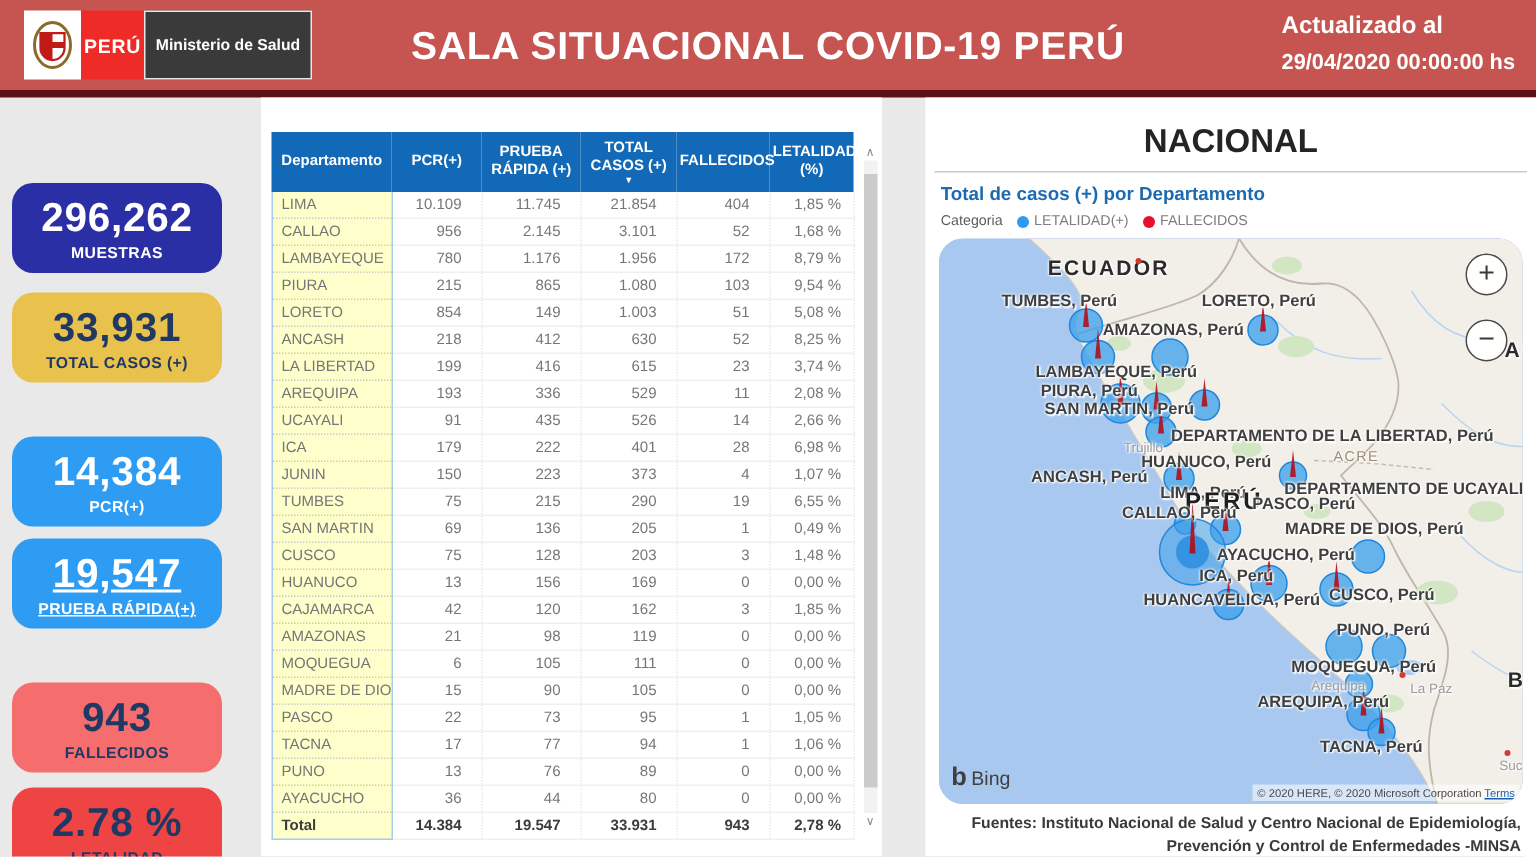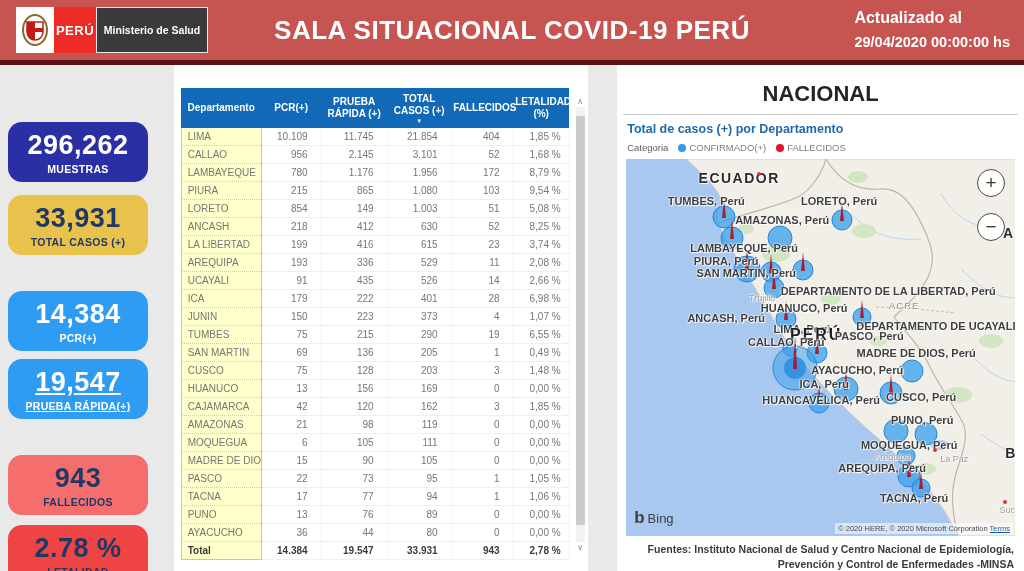--- a/index.html
+++ b/index.html
@@ -57,21 +57,21 @@
 
   
   .r-title{font-size:22px;font-weight:bold;color:#252423;text-align:center;margin:16px 6px 0;
            padding-bottom:7px;border-bottom:1px solid #C9C9C9;}
   .r-sub{color:#1D6AB0;font-size:12.5px;font-weight:bold;padding:7px 10px 0;}
   .legend{display:flex;align-items:center;padding:6px 10px 0;font-size:9.5px;color:#7E7E7E;}
   .legend .cat{color:#605E5C;margin-right:10px;}
   .litem{display:inline-flex;align-items:center;margin-right:10px;}
   .ldot{width:8px;height:8px;border-radius:50%;display:inline-block;margin-right:3px;}
 
-  .map{position:relative;height:377px;margin:6px 9px 0;overflow:hidden;background:#A9C8EF;}
+  .map{position:relative;height:377px;margin:6px 9px 0;overflow:hidden;background:#A9C8EF;border-radius:16px;}
   .map svg{position:absolute;left:0;top:0;}
   .map-labels{position:absolute;left:0;top:0;width:100%;height:100%;pointer-events:none;}
   .ml{position:absolute;transform:translate(-50%,-50%);white-space:nowrap;font-size:11px;
       font-weight:bold;color:#3F3F3F;text-shadow:0 0 2px #fff,0 0 2px #fff,1px 1px 1px #fff;}
   .ml.country{font-size:14px;letter-spacing:1.5px;color:#2B2B2B;}
   .ml.countrybig{font-size:16px;letter-spacing:2px;color:#1F1F1F;}
   .ml.region{font-size:9.5px;letter-spacing:1px;color:#A08A72;font-weight:normal;}
   .ml.city{font-size:9px;color:#9A9A9A;font-weight:normal;}
   .cdot{position:absolute;width:4px;height:4px;background:#D23B34;border-radius:50%;
         transform:translate(-50%,-50%);}
@@ -367,21 +367,21 @@
 
   <div class="gap"></div>
 
   <div class="right">
     <div class="r-title">NACIONAL</div>
     <div class="r-sub">Total de casos (+) por Departamento</div>
     <div class="legend">
       <span class="cat">Categoria</span>
       <span class="litem">
         <span class="ldot" style="background: rgb(46, 155, 243);"></span>
-        <span>CONFIRMADO(+)</span>
+        <span>LETALIDAD(+)</span>
       </span>
       <span class="litem">
         <span class="ldot" style="background: rgb(232, 17, 45);"></span>
         <span>FALLECIDOS</span>
       </span>
     </div>
 
     <div class="map">
       <svg width="399" height="377" viewBox="0 0 399 377">
 

